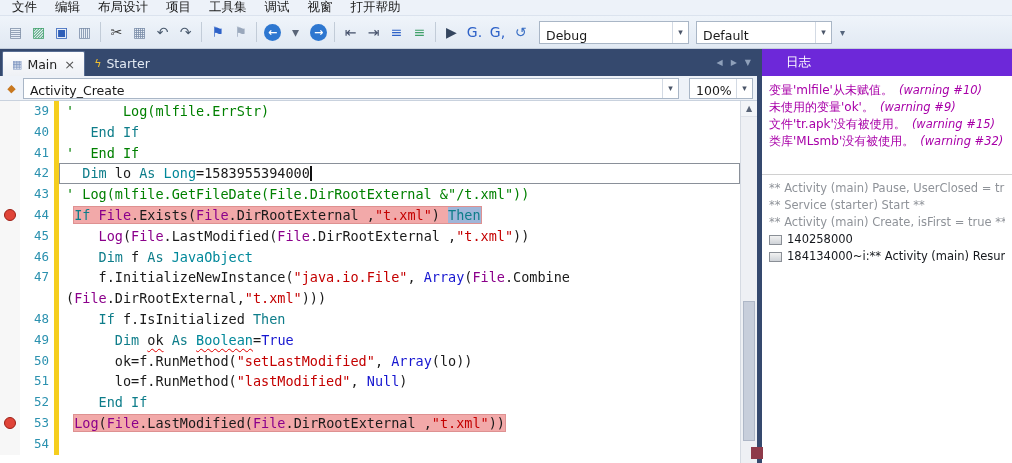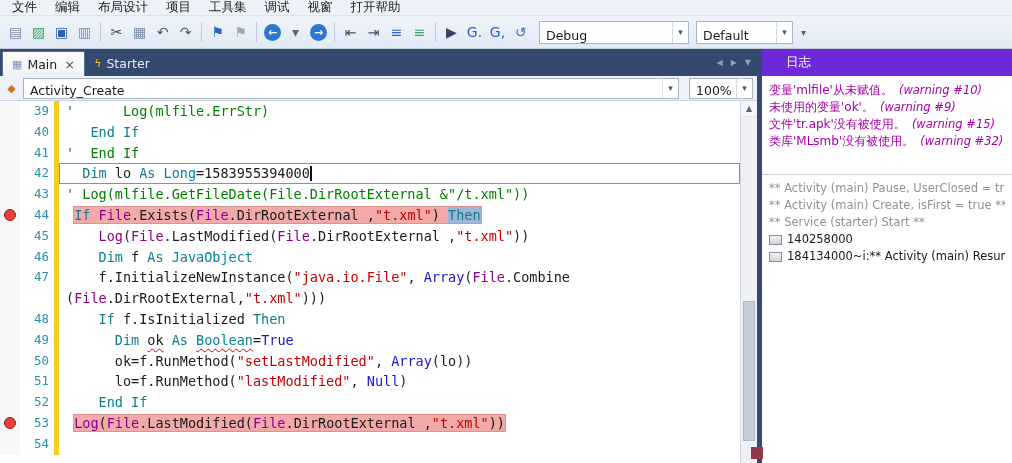--- a/index.html
+++ b/index.html
@@ -23,21 +23,21 @@
   .tb-sep { width: 1px; height: 20px; background: #c2ccd8; margin: 0 4px; flex: none; }
   .tb-circle { width: 17px; height: 17px; border-radius: 50%; display: flex;
                align-items: center; justify-content: center; font-size: 11px; font-weight: bold; }
   .combo { height: 23px; background: #fff; border: 1px solid #a9b6c6; display: flex;
            align-items: flex-end; margin-left: 7px; }
   .combo-label { padding: 0 6px; font-size: 12.5px; color: #1a1a1a; flex: 1;
                  white-space: nowrap; overflow: hidden; }
   .combo-btn { width: 16px; height: 100%; border-left: 1px solid #d3dae4; display: flex;
                align-items: center; justify-content: center; font-size: 9px; color: #4a5568; }
   .combo-debug { width: 150px; }
-  .combo-default { width: 97px; }
+  .combo-default { width: 136px; }
   .tb-overflow { margin-left: 8px; font-size: 10px; color: #55657c; }
 
   
   .main { flex: 1; display: flex; min-height: 0; }
   .editor-col { width: 757px; flex: none; display: flex; flex-direction: column; min-width: 0; }
 
   
   .tabstrip { height: 27px; background: #35496e; display: flex; align-items: flex-end;
               padding-left: 2px; position: relative; flex: none; }
   .tab { height: 25px; display: flex; align-items: center; padding: 0 9px; gap: 5px;
@@ -249,24 +249,24 @@
           <div class="warning-line"><span>未使用的变量'ok'。</span><span class="warning-note">(warning #9)</span></div>
           <div class="warning-line"><span>文件'tr.apk'没有被使用。</span><span class="warning-note">(warning #15)</span></div>
           <div class="warning-line"><span>类库'MLsmb'没有被使用。</span><span class="warning-note">(warning #32)</span></div>
         </div>
       <div class="divider"></div>
       <div class="logs">
           <div class="log-line muted">
             <span>** Activity (main) Pause, UserClosed = true **</span>
           </div>
           <div class="log-line muted">
+            <span>** Service (starter) Start **</span>
+          </div>
+          <div class="log-line muted">
             <span>** Activity (main) Create, isFirst = true **</span>
-          </div>
-          <div class="log-line muted">
-            <span>** Service (starter) Start **</span>
           </div>
           <div class="log-line dark">
             <span class="log-icon"></span>
             <span>140258000</span>
           </div>
           <div class="log-line dark">
             <span class="log-icon"></span>
             <span>184134000~i:** Activity (main) Resume **</span>
           </div>
         </div>

